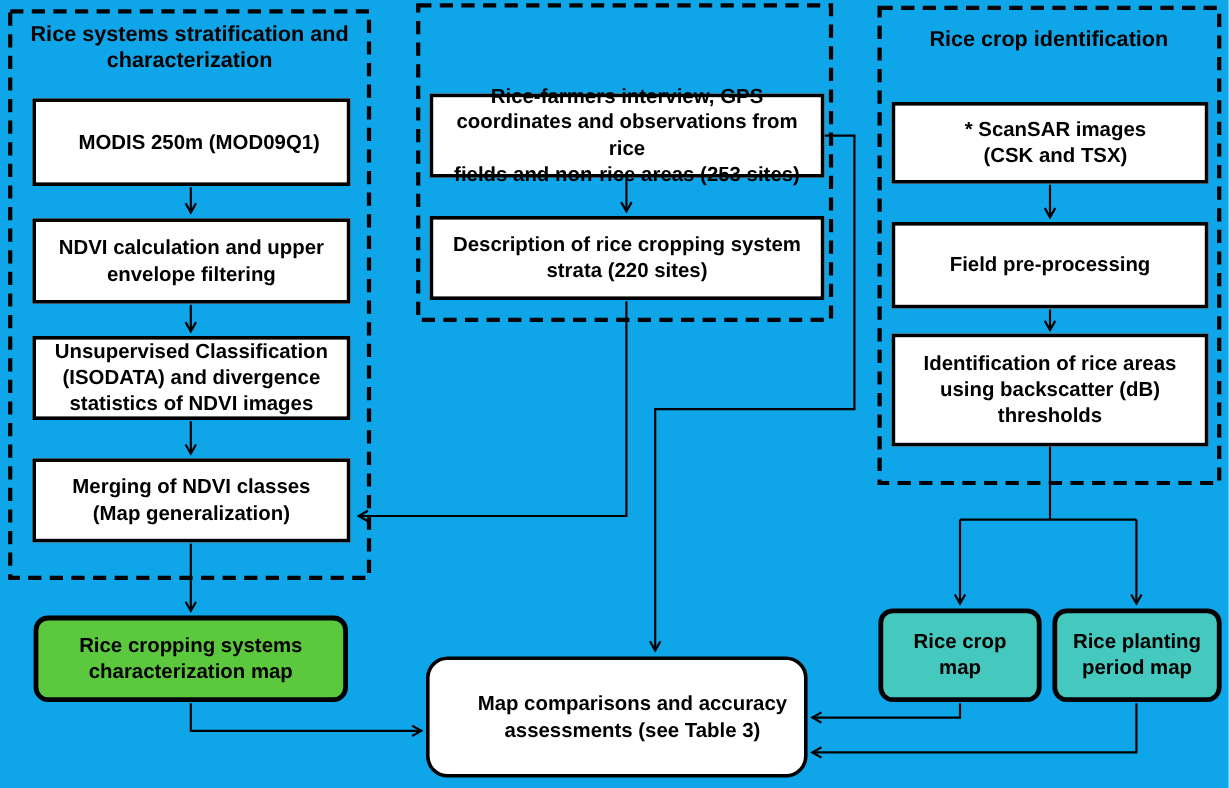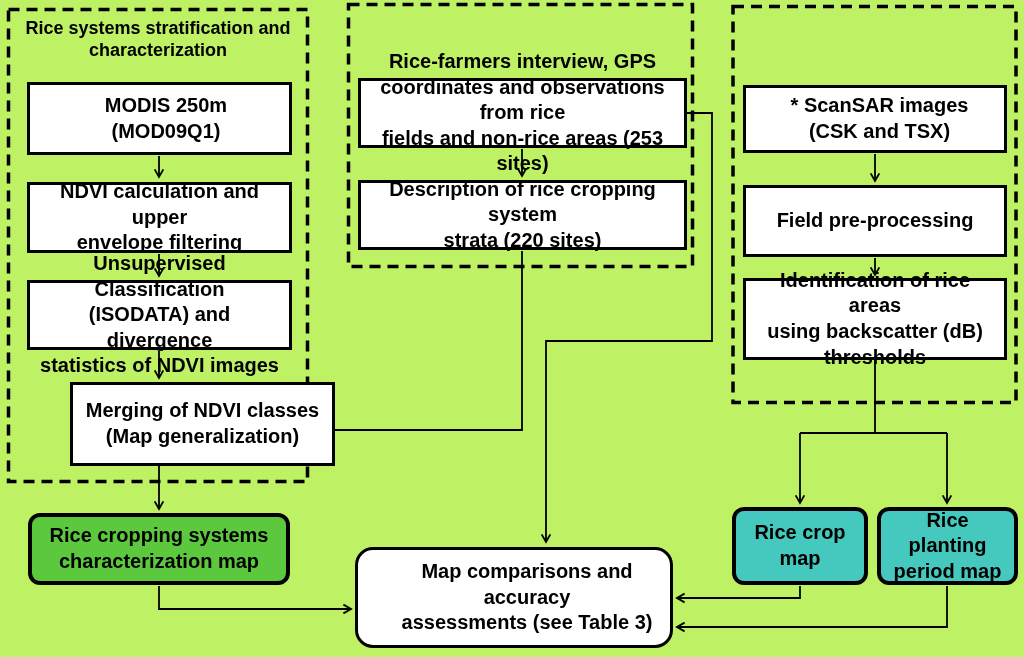--- a/index.html
+++ b/index.html
@@ -9,49 +9,49 @@
     font-weight:bold;color:#000;overflow:hidden;
   }
   svg.connectors{position:absolute;left:0;top:0;z-index:0;}
   .ptitle{
     position:absolute;text-align:center;font-size:18px;line-height:1.22;
     white-space:pre-line;z-index:2;
   }
   .box{
     position:absolute;box-sizing:border-box;border:3px solid #000;background:#fff;
     display:flex;align-items:center;justify-content:center;text-align:center;
-    font-size:20px;line-height:1.28;white-space:pre-line;z-index:1;padding:2px 6px;
+    font-size:17px;line-height:1.28;white-space:pre-line;z-index:1;padding:2px 6px;
   }
   .rounded{
     border-radius:12px;border-width:4px;
   }
   .green{background:var(--green,#5bc83e);}
   .teal{background:var(--teal,#45c8be);}
   
   .b-modis{left:27px;top:82px;width:265px;height:73px;padding-left:19px;}
   .b-ndvi{left:27px;top:182px;width:265px;height:71px;}
   .b-unsup{left:27px;top:280px;width:265px;height:70px;}
-  .b-merging{left:27px;top:382px;width:265px;height:84px;margin-left:43px;}
+  .b-merging{left:27px;top:382px;width:265px;height:70px;}
   .b-green{left:28px;top:513px;width:262px;height:72px;}
   .b-f1{left:358px;top:78px;width:329px;height:70px;}
   .b-f2{left:358px;top:180px;width:329px;height:70px;}
   .b-scansar{left:743px;top:85px;width:264px;height:68px;padding-left:15px;}
   .b-preproc{left:743px;top:185px;width:264px;height:72px;}
-  .b-ident{left:743px;top:278px;width:264px;height:82px;}
+  .b-ident{left:743px;top:278px;width:264px;height:94px;}
   .b-cropmap{left:732px;top:507px;width:136px;height:78px;}
   .b-planting{left:877px;top:507px;width:141px;height:78px;}
   .b-assess{left:355px;top:547px;width:318px;height:101px;border-radius:18px;border-width:3.5px;padding-left:32px;}
   .t-left{left:12px;top:18px;width:292px;}
   .t-mid{left:352px;top:12px;width:337px;}
   .t-right{left:737px;top:22px;width:274px;}
 </style>
 </head>
 <body>
 
-<div class="canvas" style="--green: #5bc83e; --teal: #45c8be; background: #bef264;">
+<div class="canvas" style="--green: #5bc83e; --teal: #45c8be; background: #0ea5e9;">
 
   <svg class="connectors" width="1024" height="657" viewBox="0 0 1024 657">
     <defs>
       <marker id="arw" viewBox="0 0 12 12" refX="9" refY="6" markerWidth="13" markerHeight="13" orient="auto" markerUnits="userSpaceOnUse">
         <path d="M2,2 L9,6 L2,10" fill="none" stroke="#000" stroke-width="1.7"></path>
       </marker>
     </defs>
 
     <rect x="8.5" y="9.5" width="299" height="472" fill="none" stroke="#000" stroke-width="3.5" stroke-dasharray="11,7"></rect>
     <rect x="348.5" y="4.5" width="344" height="262" fill="none" stroke="#000" stroke-width="3.5" stroke-dasharray="11,7"></rect>
@@ -69,20 +69,21 @@
     <path d="M875,258 L875,275" fill="none" stroke="#000" stroke-width="1.8" marker-end="url(#arw)"></path>
     <path d="M875,361 L875,433 M800,433 L947,433" fill="none" stroke="#000" stroke-width="1.8"></path>
     <path d="M800,433 L800,503" fill="none" stroke="#000" stroke-width="1.8" marker-end="url(#arw)"></path>
     <path d="M947,433 L947,503" fill="none" stroke="#000" stroke-width="1.8" marker-end="url(#arw)"></path>
     <path d="M800,586 L800,598 L677,598" fill="none" stroke="#000" stroke-width="1.8" marker-end="url(#arw)"></path>
     <path d="M947,586 L947,627 L677,627" fill="none" stroke="#000" stroke-width="1.8" marker-end="url(#arw)"></path>
   </svg>
 
   <div class="ptitle t-left">Rice systems stratification and
 characterization</div>
+  <div class="ptitle t-right">Rice crop identification</div>
 
   <div class="box b-modis">MODIS 250m (MOD09Q1)</div>
   <div class="box b-unsup">Unsupervised Classification
 (ISODATA) and divergence
 statistics of NDVI images</div>
   <div class="box b-ndvi">NDVI calculation and upper
 envelope filtering</div>
   <div class="box b-merging">Merging of NDVI classes
 (Map generalization)</div>
   <div class="box rounded green b-green">Rice cropping systems

